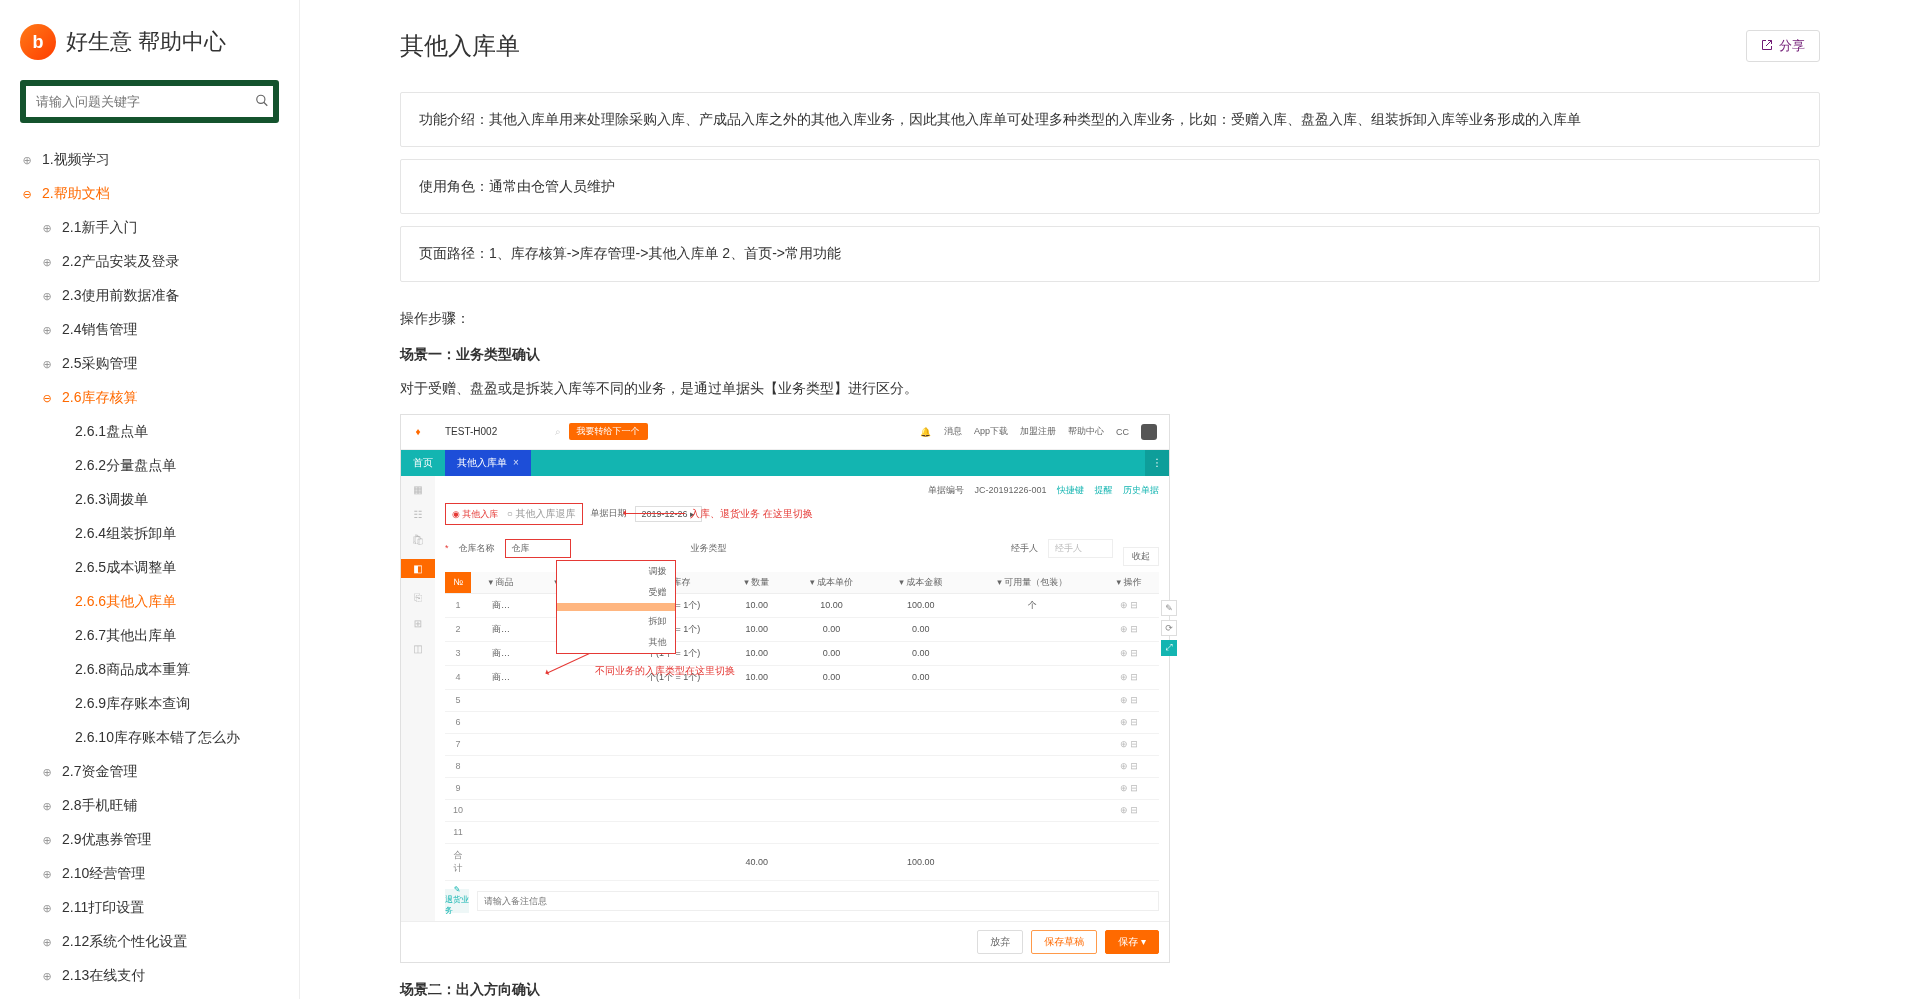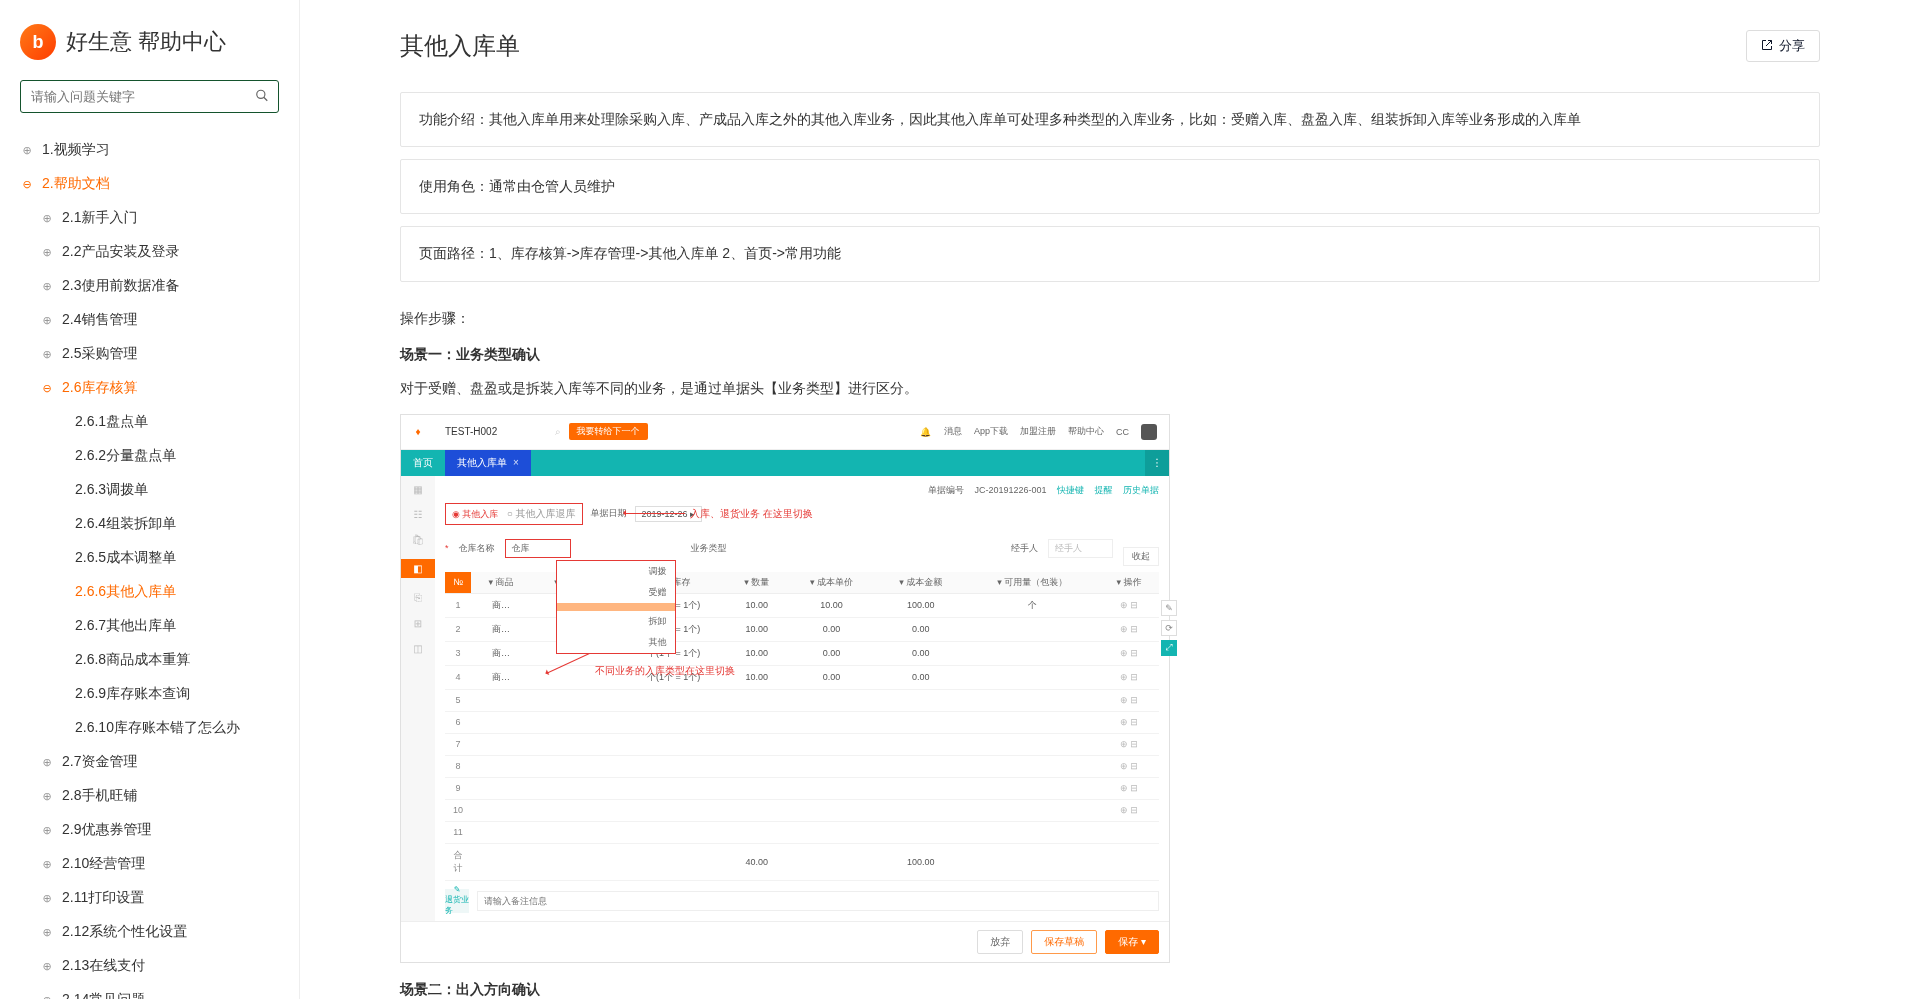--- a/index.html
+++ b/index.html
@@ -3,34 +3,34 @@
 <meta charset="utf-8">
 <style>
 * { margin: 0; padding: 0; box-sizing: border-box; }
 body { font-family: "Microsoft YaHei", Arial, sans-serif; font-size: 14px; color: #333; background: #fff; }
 .layout { display: flex; width: 1920px; }
 .sidebar { width: 300px; padding: 24px 20px; border-right: 1px solid #eee; }
 .logo-row { display: flex; align-items: center; gap: 10px; margin-bottom: 20px; }
 .logo-badge { width: 36px; height: 36px; border-radius: 50%; background: linear-gradient(135deg,#ff7a18,#ff3d00); color: #fff; font-weight: bold; display: flex; align-items: center; justify-content: center; font-size: 18px; }
 .logo-text { font-size: 22px; font-weight: 500; }
 .search-box { position: relative; margin-bottom: 20px; }
-.search-box input { width: 100%; padding: 8px 30px 8px 10px; border: 1px solid #14532d; border-radius: 3px; font-size: 13px; }
+.search-box input { width: 100%; padding: 8px 30px 8px 10px; border: 6px solid #14532d; border-radius: 3px; font-size: 13px; }
 .search-box .search-icon { position: absolute; right: 10px; top: 50%; transform: translateY(-50%); color: #666; pointer-events: none; }
 .nav { list-style: none; }
 .nav li { padding: 8px 0; display: flex; align-items: center; gap: 8px; cursor: pointer; font-size: 14px; }
 .nav li.lvl1 { font-weight: 500; }
 .nav li.lvl2 { padding-left: 20px; }
 .nav li.lvl3 { padding-left: 55px; }
 .nav li.active > span, .nav li.active { color: #ff6a00; }
 .toggle { width: 14px; height: 14px; display: inline-flex; align-items: center; justify-content: center; font-size: 11px; color: #999; }
 .toggle.minus { color: #ff6a00; }
 .main { flex: 1; padding: 30px 100px 40px 100px; position: relative; }
 .page-header { display: flex; justify-content: space-between; align-items: center; margin-bottom: 30px; }
 .page-title { font-size: 24px; font-weight: 500; }
-.share-btn { border: 1px solid #ddd; background: #fff; padding: 6px 14px; border-radius: 3px; cursor: pointer; color: #0f172a; display: inline-flex; align-items: center; gap: 6px; font-size: 13px; }
+.share-btn { border: 1px solid #ddd; background: #fff; padding: 6px 14px; border-radius: 3px; cursor: pointer; color: #701a75; display: inline-flex; align-items: center; gap: 6px; font-size: 13px; }
 .info-box { border: 1px solid #e5e5e5; border-radius: 2px; padding: 14px 18px; margin-bottom: 12px; font-size: 14px; line-height: 1.8; }
 .section-label { margin-top: 28px; margin-bottom: 14px; font-size: 14px; }
 .scene-title { font-weight: bold; margin: 18px 0 10px; }
 .body-text { line-height: 2; margin-bottom: 8px; }
 .screenshot { border: 1px solid #e0e0e0; width: 770px; margin: 12px 0 18px; background: #fff; font-size: 10px; }
 .ss-top { display: flex; align-items: center; background: #fff; border-bottom: 1px solid #eee; }
 .ss-logo { width: 34px; height: 34px; display: flex; align-items: center; justify-content: center; color: #ff6a00; font-weight: bold; }
 .ss-tenant { padding: 0 10px; font-size: 10px; color: #333; flex: 0 0 120px; }
 .ss-top-search { flex: 1; display:flex; align-items:center; gap:8px; }
 .ss-top-search .pill { background:#ff6a00; color:#fff; padding:2px 8px; border-radius:2px; font-size:9px; }

